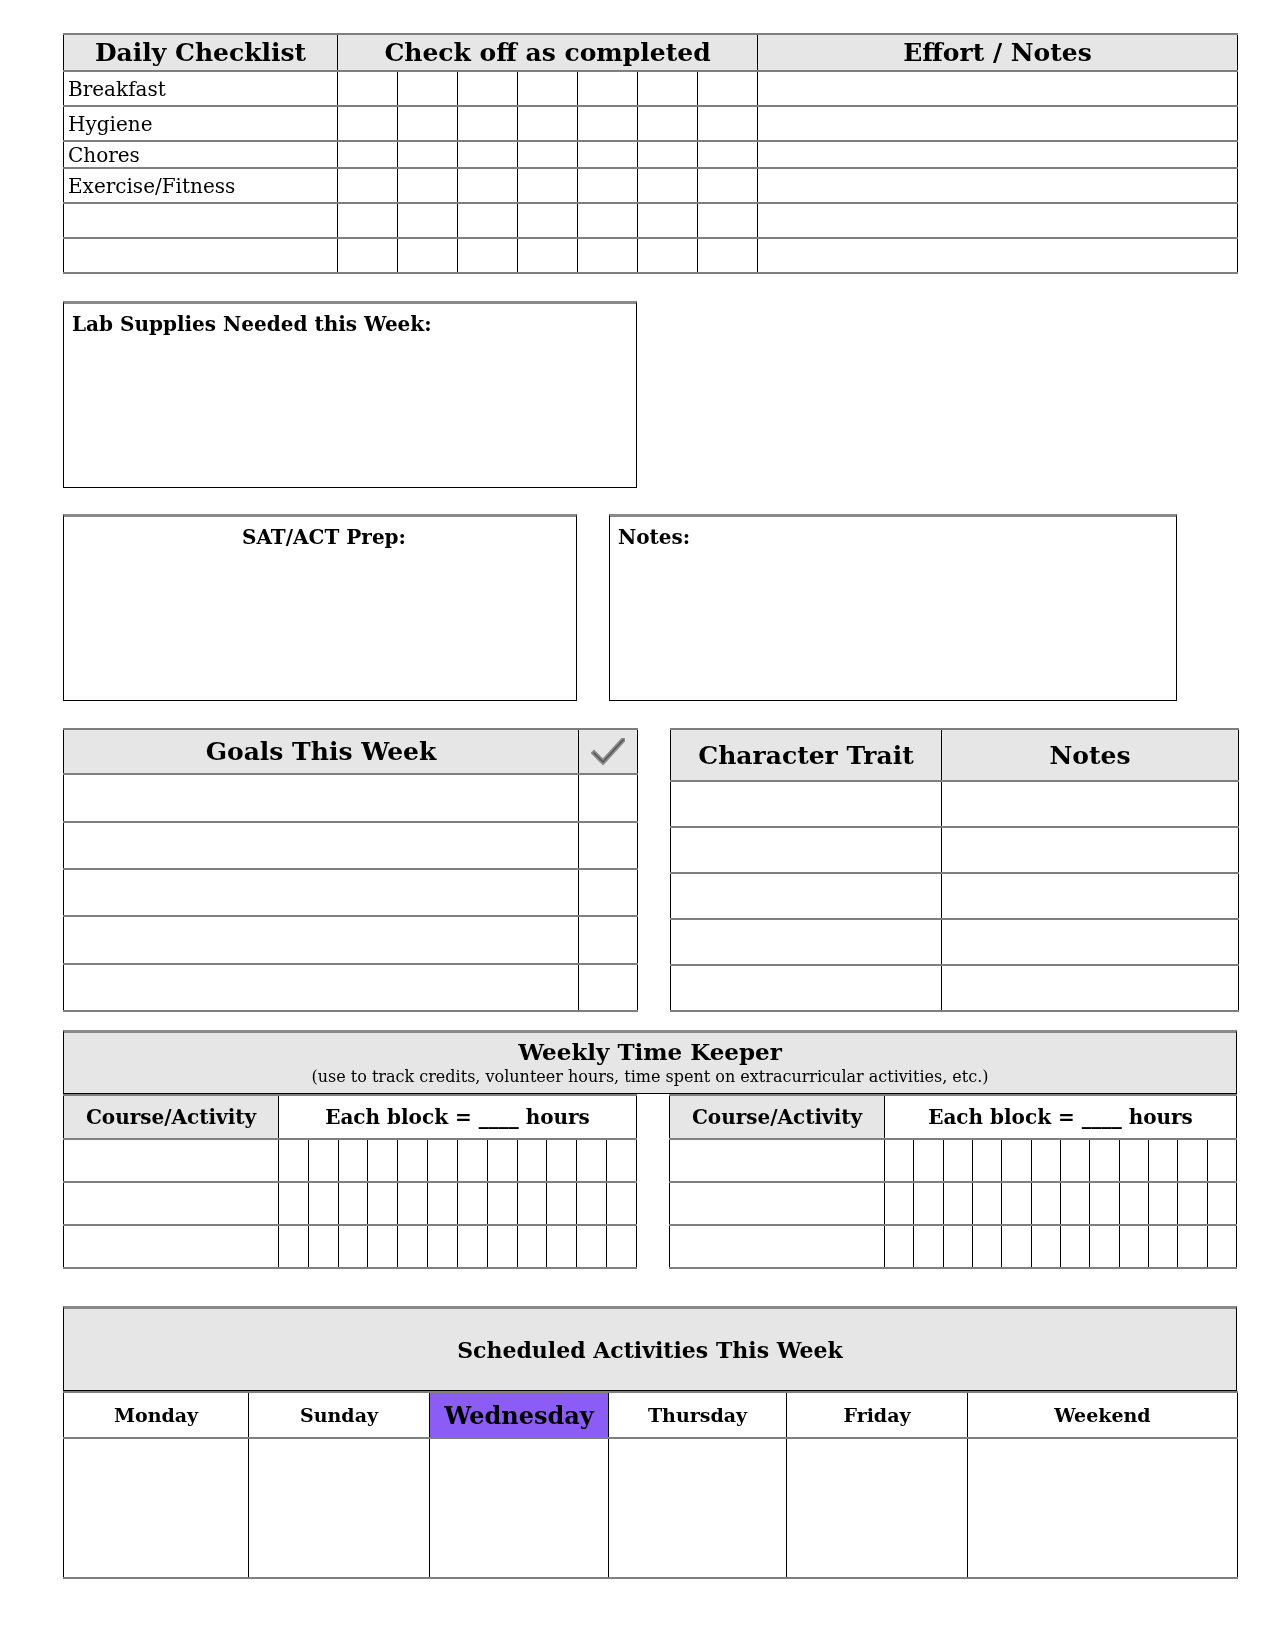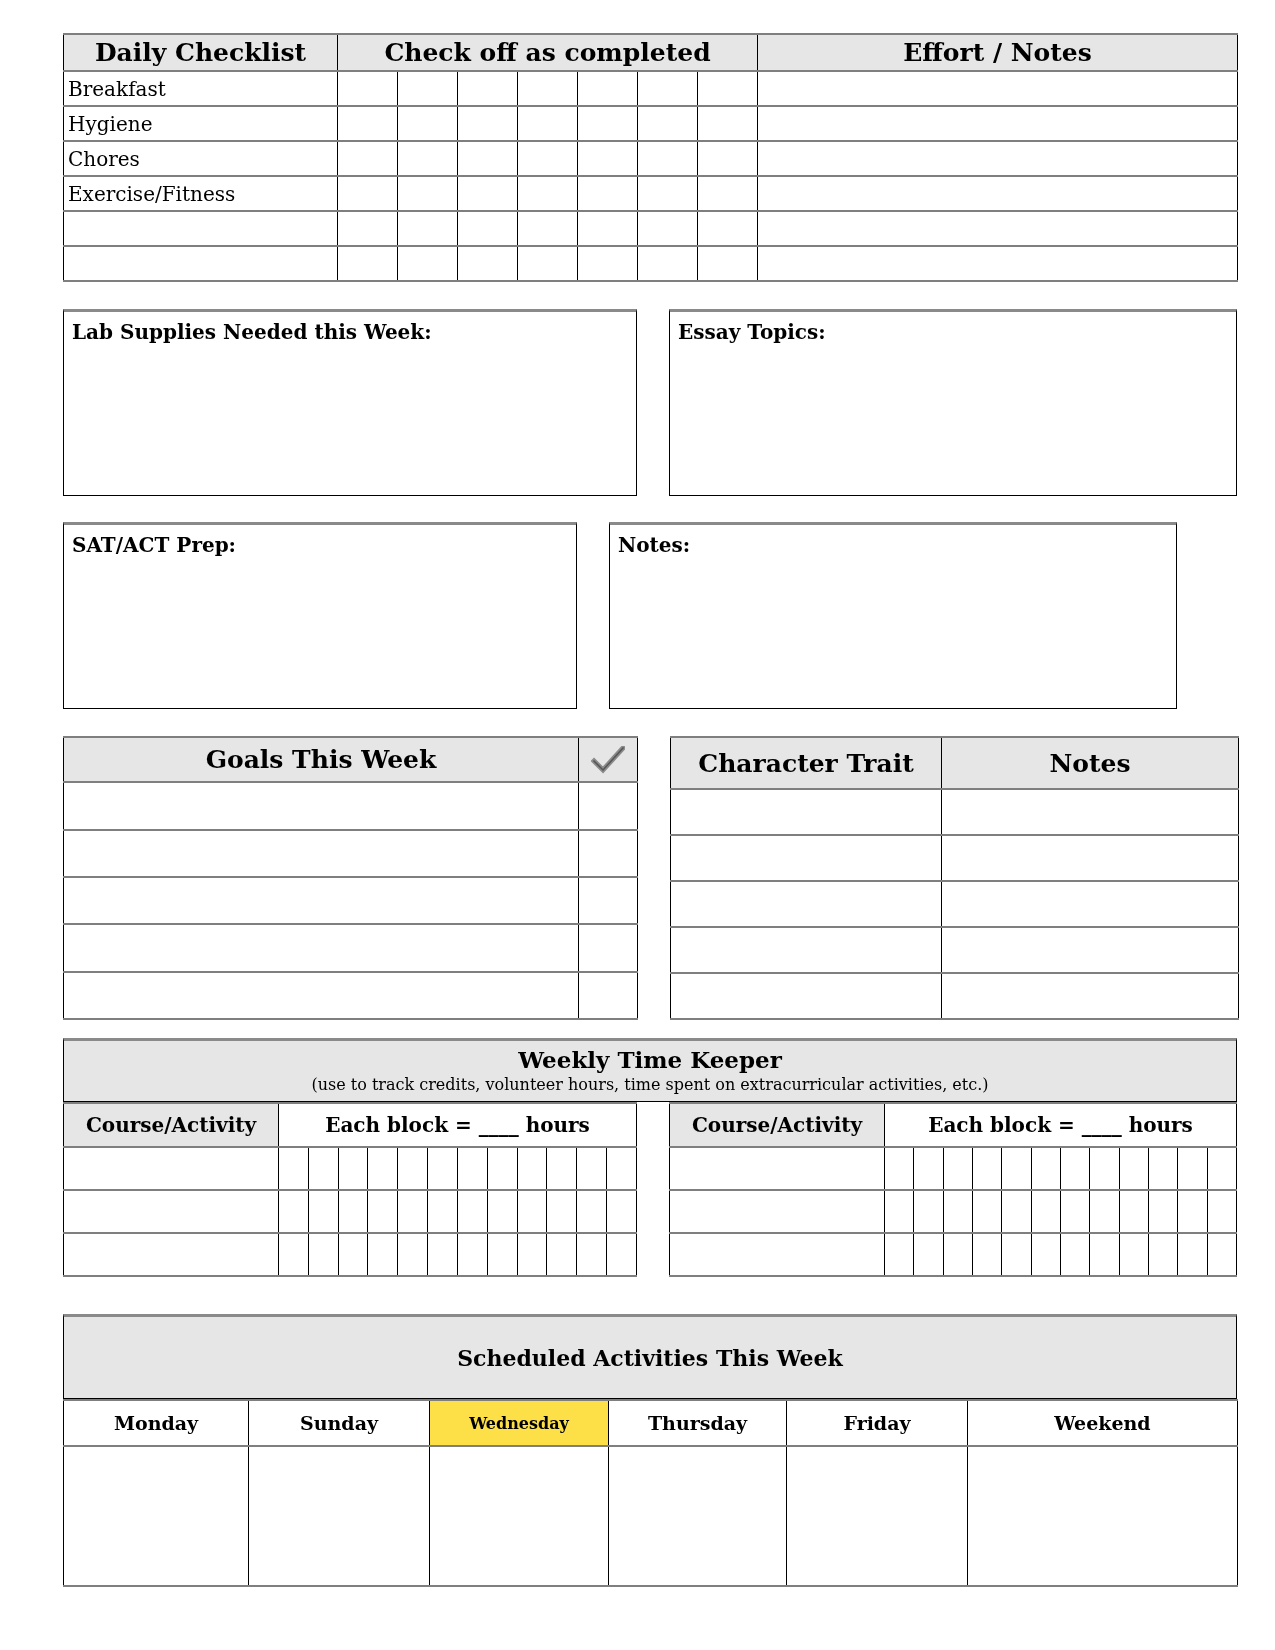--- a/index.html
+++ b/index.html
@@ -82,21 +82,21 @@
       <td class="lbl">Hygiene</td>
       <td class="chk"></td>
           <td class="chk"></td>
           <td class="chk"></td>
           <td class="chk"></td>
           <td class="chk"></td>
           <td class="chk"></td>
           <td class="chk"></td>
       <td></td>
     </tr>
-    <tr style="height:35px;">
+    <tr style="height:27px;">
       <td class="lbl">Chores</td>
       <td class="chk"></td>
           <td class="chk"></td>
           <td class="chk"></td>
           <td class="chk"></td>
           <td class="chk"></td>
           <td class="chk"></td>
           <td class="chk"></td>
       <td></td>
     </tr>
@@ -135,29 +135,26 @@
     </tr>
   </tbody>
     </table>
 
   <div class="gap27"></div>
 
   <div class="row2">
     <div class="box" style="width:574px;height:187px;">
       <div class="box-title">Lab Supplies Needed this Week:</div>
     </div>
-    <div class="box" style="width:568px;height:187px;">
-      <div class="box-title">Essay Topics:</div>
-    </div>
   </div>
 
   <div class="gap26"></div>
 
   <div class="row2">
-    <div class="box" style="width:514px;height:187px;">
+    <div class="box" style="width:514px;height:187px;text-align:center;">
       <div class="box-title">SAT/ACT Prep:</div>
     </div>
     <div class="box" style="width:568px;height:187px;">
       <div class="box-title">Notes:</div>
     </div>
   </div>
 
   <div class="gap27"></div>
 
   <div class="row2">
@@ -391,21 +388,21 @@
         <col style="width:181px;">
         <col style="width:179px;">
       <col style="width:178px;">
         <col style="width:181px;">
         <col style="width:270px;">
     </colgroup>
     <tbody>
         <tr style="height:46px;">
       <td class="hdr" style="background:#fff;font-size:19px;">Monday</td>
       <td class="hdr" style="background:#fff;font-size:19px;">Sunday</td>
-      <td class="hdr" style="background:#fde047;font-size:16px;">Wednesday</td>
+      <td class="hdr" style="background:#8b5cf6;font-size:24px;">Wednesday</td>
       <td class="hdr" style="background:#fff;font-size:19px;">Thursday</td>
       <td class="hdr" style="background:#fff;font-size:19px;">Friday</td>
       <td class="hdr" style="background:#fff;font-size:19px;">Weekend</td>
     </tr>
     <tr style="height:140px;">
       <td></td>
       <td></td>
       <td></td>
       <td></td>
       <td></td>

